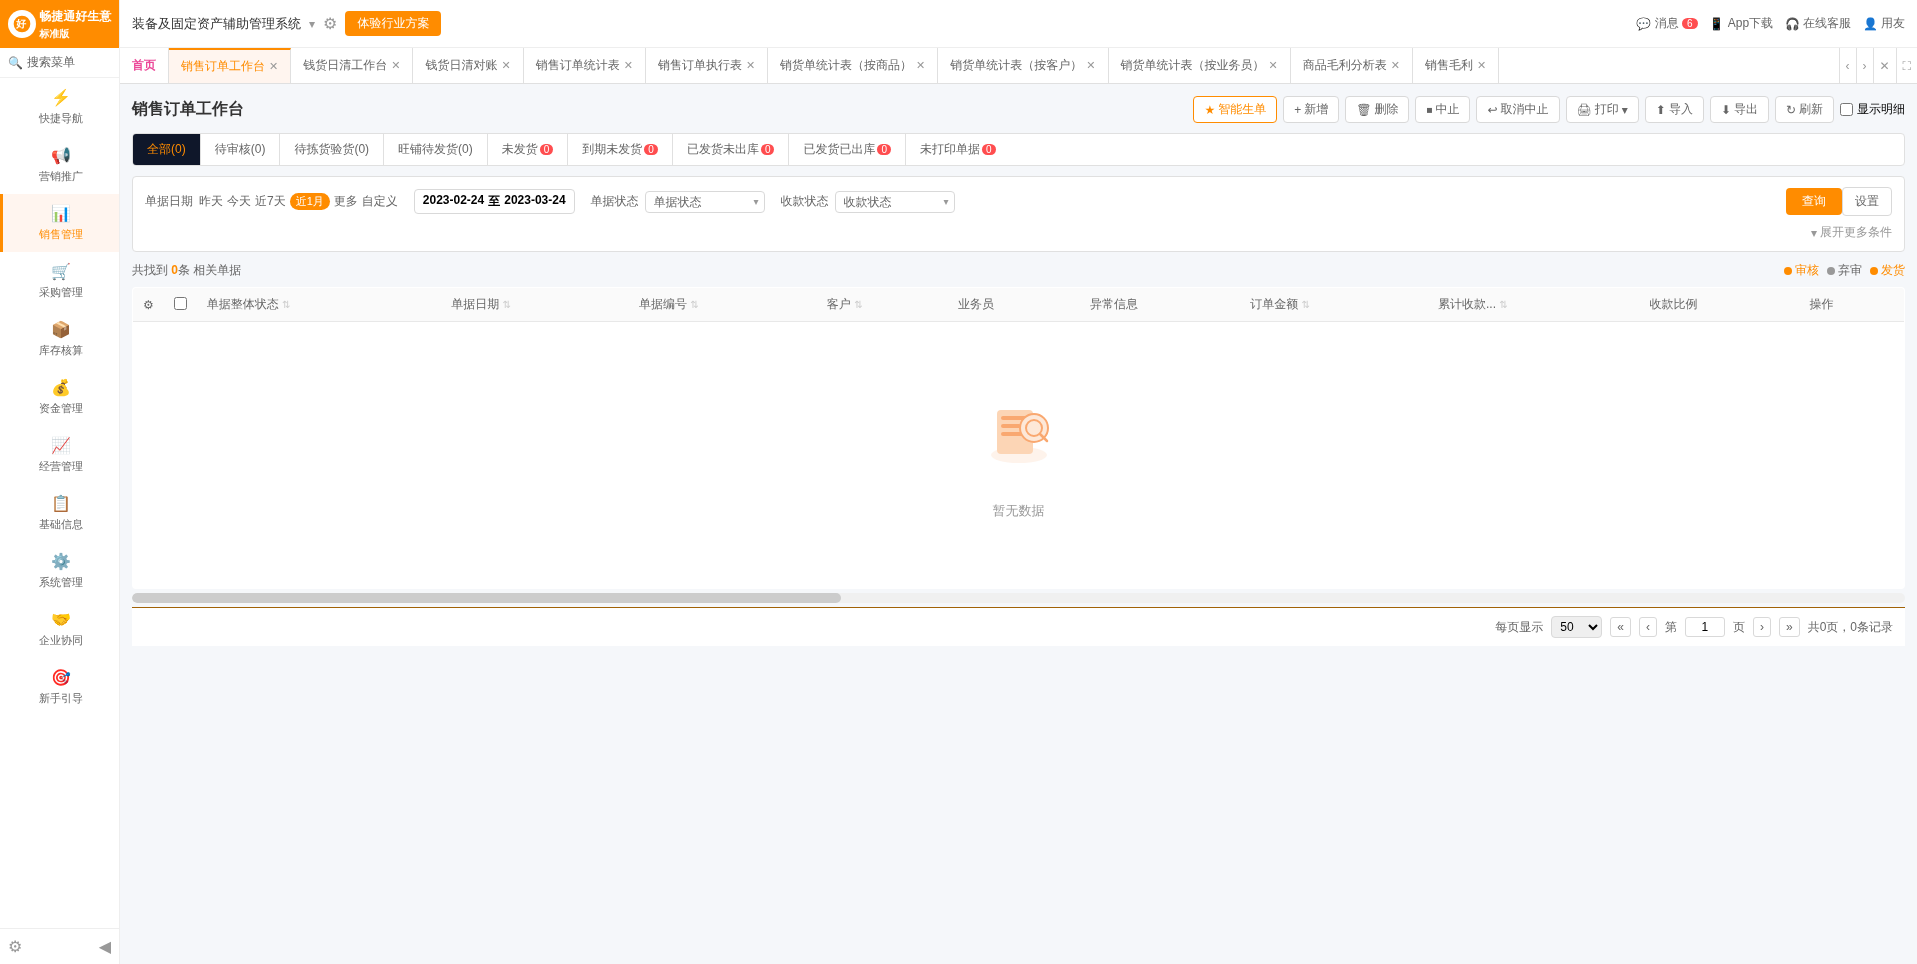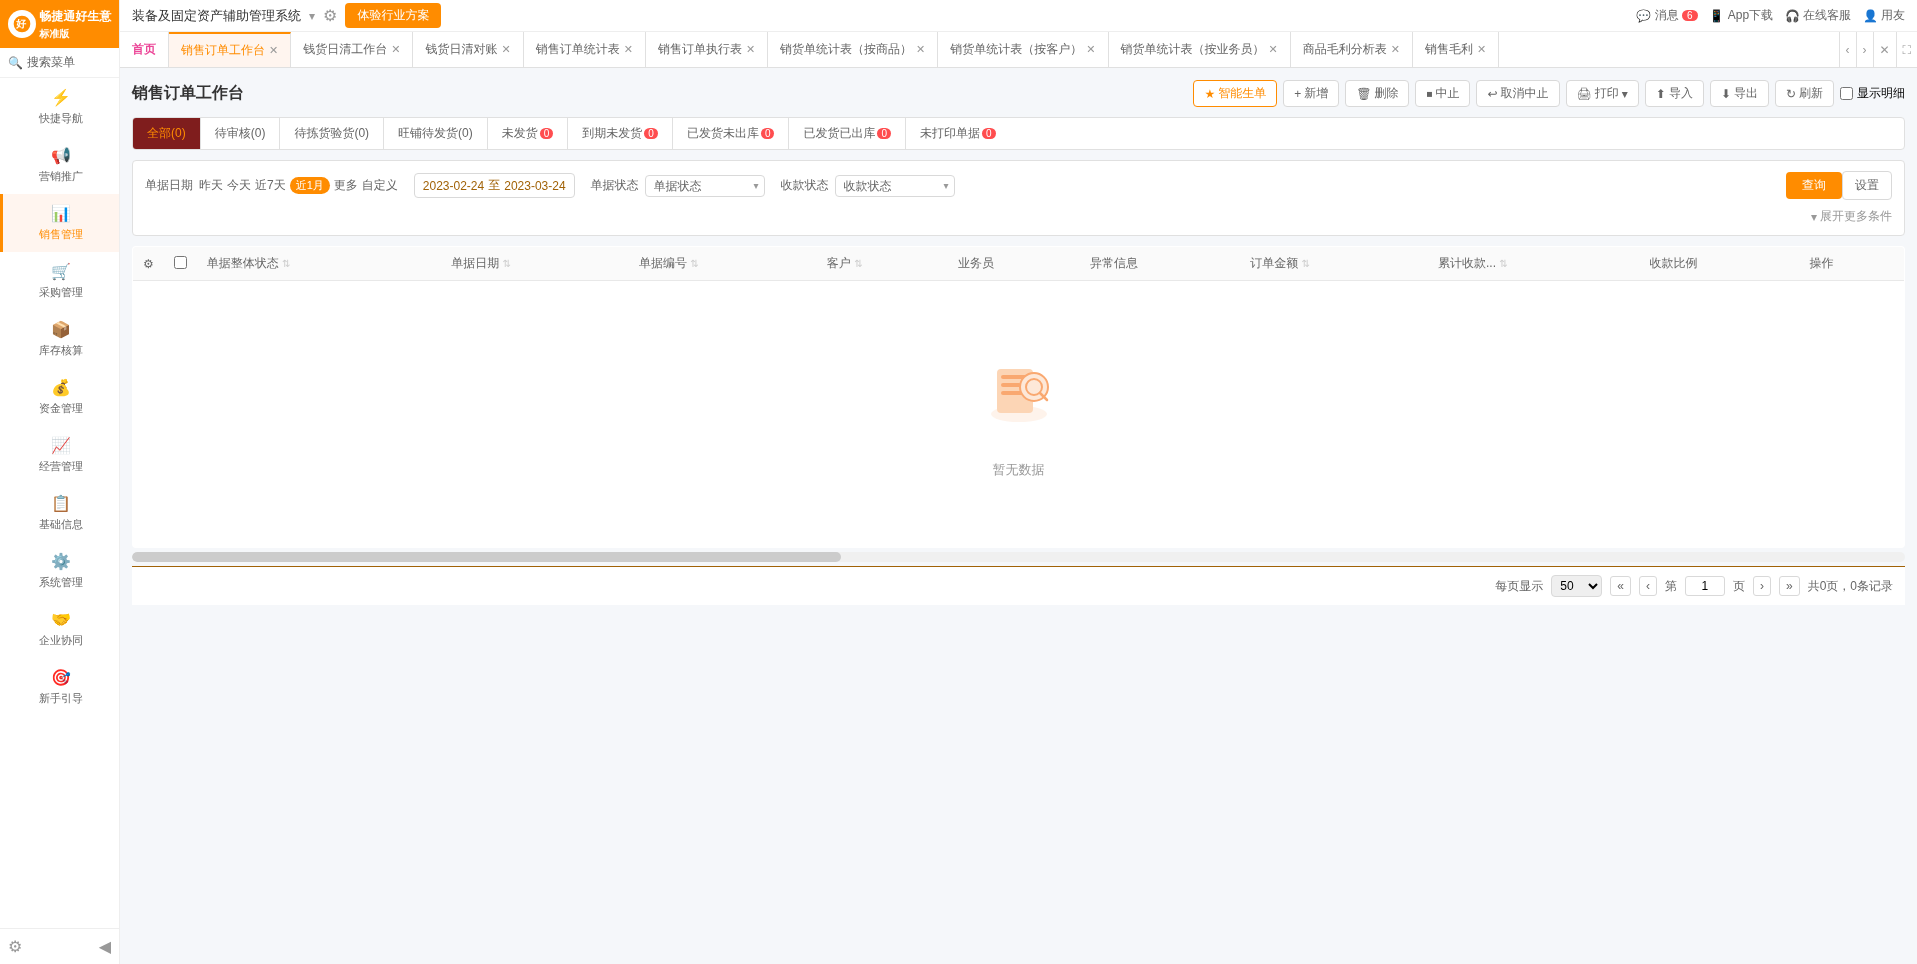--- a/index.html
+++ b/index.html
@@ -15,21 +15,21 @@
     .sidebar-nav-item { display: flex; flex-direction: column; align-items: center; justify-content: center; padding: 10px 4px; cursor: pointer; color: #666; border-left: 3px solid transparent; gap: 4px; }
     .sidebar-nav-item.active { background: #fff5ef; color: #ff8c00; border-left: 3px solid #ff8c00; }
     .sidebar-nav-item .nav-icon { font-size: 16px; }
     .sidebar-nav-item .nav-label { font-size: 11px; }
     .sidebar-bottom { margin-top: auto; padding: 8px; display: flex; justify-content: space-between; border-top: 1px solid #eee; }
 
     
     .main { flex: 1; display: flex; flex-direction: column; overflow: hidden; }
 
     
-    .topbar { height: 32px; background: #fff; border-bottom: 1px solid #eee; display: flex; align-items: center; padding: 0 12px; gap: 8px; }
+    .topbar { height: 48px; background: #fff; border-bottom: 1px solid #eee; display: flex; align-items: center; padding: 0 12px; gap: 8px; }
     .topbar-btn-orange { background: #ff8c00; color: #fff; border: none; border-radius: 4px; padding: 4px 12px; cursor: pointer; font-size: 12px; }
     .topbar-icons { display: flex; align-items: center; gap: 12px; margin-left: auto; }
     .topbar-icon-item { display: flex; align-items: center; gap: 3px; color: #666; cursor: pointer; font-size: 12px; }
     .badge { background: #ff4d4f; color: #fff; border-radius: 8px; padding: 0 4px; font-size: 10px; min-width: 16px; text-align: center; }
     .topbar-gear { color: #999; cursor: pointer; font-size: 16px; }
 
     
     .tabs-bar { background: #fff; border-bottom: 1px solid #e0e0e0; display: flex; align-items: center; overflow: hidden; height: 36px; }
     .tab-item { display: flex; align-items: center; padding: 0 12px; height: 36px; border-right: 1px solid #e0e0e0; cursor: pointer; white-space: nowrap; color: #666; font-size: 12px; gap: 4px; flex-shrink: 0; }
     .tab-item.active { background: #fff5ef; color: #ff8c00; border-top: 2px solid #ff8c00; }
@@ -45,29 +45,29 @@
     .page-header { display: flex; align-items: center; justify-content: space-between; margin-bottom: 10px; }
     .page-title { font-size: 16px; font-weight: bold; color: #333; }
     .page-actions { display: flex; align-items: center; gap: 6px; }
     .btn-smart { background: #fff; border: 1px solid #ff8c00; color: #ff8c00; border-radius: 4px; padding: 4px 10px; cursor: pointer; display: flex; align-items: center; gap: 3px; font-size: 12px; }
     .btn-action { background: #fff; border: 1px solid #d9d9d9; color: #666; border-radius: 4px; padding: 4px 10px; cursor: pointer; display: flex; align-items: center; gap: 3px; font-size: 12px; }
 
     
     .filter-tabs { display: flex; gap: 0; background: #fff; border-radius: 4px; border: 1px solid #e0e0e0; margin-bottom: 10px; overflow: hidden; }
     .filter-tab { padding: 7px 14px; cursor: pointer; color: #666; font-size: 12px; border-right: 1px solid #e0e0e0; }
     .filter-tab:last-child { border-right: none; }
-    .filter-tab.active { color: #ff8c00; background: #7f1d1d; }
+    .filter-tab.active { color: #ff8c00; background: #0f172a; }
     .filter-tab .red-badge { color: #fff; background: #ff4d4f; border-radius: 8px; padding: 0 4px; font-size: 10px; margin-left: 2px; }
 
     
     .search-area { background: #fff; border-radius: 4px; padding: 10px 12px; margin-bottom: 10px; border: 1px solid #e0e0e0; }
     .search-row { display: flex; align-items: center; gap: 16px; flex-wrap: wrap; }
     .search-field { display: flex; align-items: center; gap: 6px; }
     .search-field-label { color: #666; white-space: nowrap; font-size: 12px; }
-    .date-range { display: flex; align-items: center; gap: 4px; font-size: 12px; color: #a16207; border: 1px solid #d9d9d9; border-radius: 4px; padding: 3px 8px; background: #fff; }
+    .date-range { display: flex; align-items: flex-start; gap: 4px; font-size: 12px; color: #000000; border: 1px solid #d9d9d9; border-radius: 4px; padding: 3px 8px; background: #fff; font-weight: bold; }
     .quick-dates { display: flex; gap: 4px; align-items: center; }
     .quick-date { color: #666; cursor: pointer; font-size: 12px; }
     .quick-date.badge-orange { background: #ff8c00; color: #fff; border-radius: 10px; padding: 1px 6px; font-size: 11px; }
     .search-select { border: 1px solid #d9d9d9; border-radius: 4px; padding: 3px 24px 3px 8px; background: #fff; appearance: none; color: #666; min-width: 120px; font-size: 12px; }
     .select-wrapper { position: relative; display: flex; align-items: center; }
     .select-wrapper::after { content: '▾'; position: absolute; right: 6px; color: #999; pointer-events: none; font-size: 10px; }
     .expand-btn { display: flex; align-items: center; gap: 3px; color: #999; cursor: pointer; font-size: 12px; margin-left: auto; }
     .query-btn { background: #ff8c00; color: #fff; border: none; border-radius: 4px; padding: 5px 16px; cursor: pointer; font-size: 12px; }
     .set-btn { background: #fff; border: 1px solid #d9d9d9; color: #666; border-radius: 4px; padding: 5px 12px; cursor: pointer; font-size: 12px; }
 
@@ -377,20 +377,39 @@
         </div>
       </div>
       <div style="margin-top:8px;display:flex;justify-content:center;">
         <div class="expand-btn">
           <span>▾</span>
           <span>展开更多条件</span>
         </div>
       </div>
     </div>
 
+    <div class="table-header-bar">
+      <span class="result-count">
+        共找到 <span>0</span>条 相关单据
+      </span>
+      <div class="table-actions">
+        <div class="tbl-action-btn orange">
+          <span style="width:8px;height:8px;background:#ff8c00;border-radius:50%;display:inline-block;"></span>
+          <span>审核</span>
+        </div>
+        <div class="tbl-action-btn">
+          <span style="width:8px;height:8px;background:#999;border-radius:50%;display:inline-block;"></span>
+          <span>弃审</span>
+        </div>
+        <div class="tbl-action-btn orange">
+          <span style="width:8px;height:8px;background:#ff8c00;border-radius:50%;display:inline-block;"></span>
+          <span>发货</span>
+        </div>
+      </div>
+    </div>
 
     <table class="data-table">
       <thead>
         <tr>
           <th class="settings-col">⚙</th>
           <th class="checkbox-col"><input type="checkbox" style=""></th>
           <th>
             <span>单据整体状态</span>
             <span class="sort-icon">⇅</span>
           </th>

